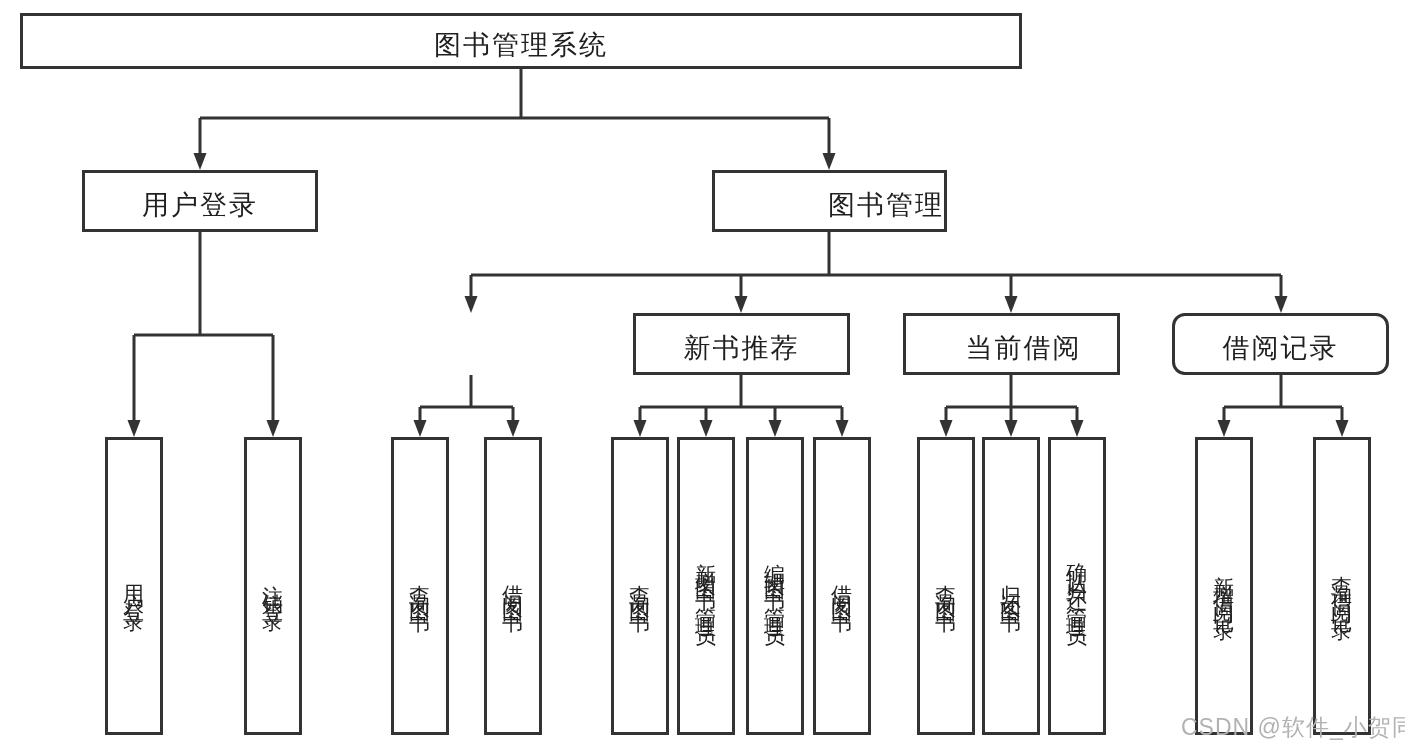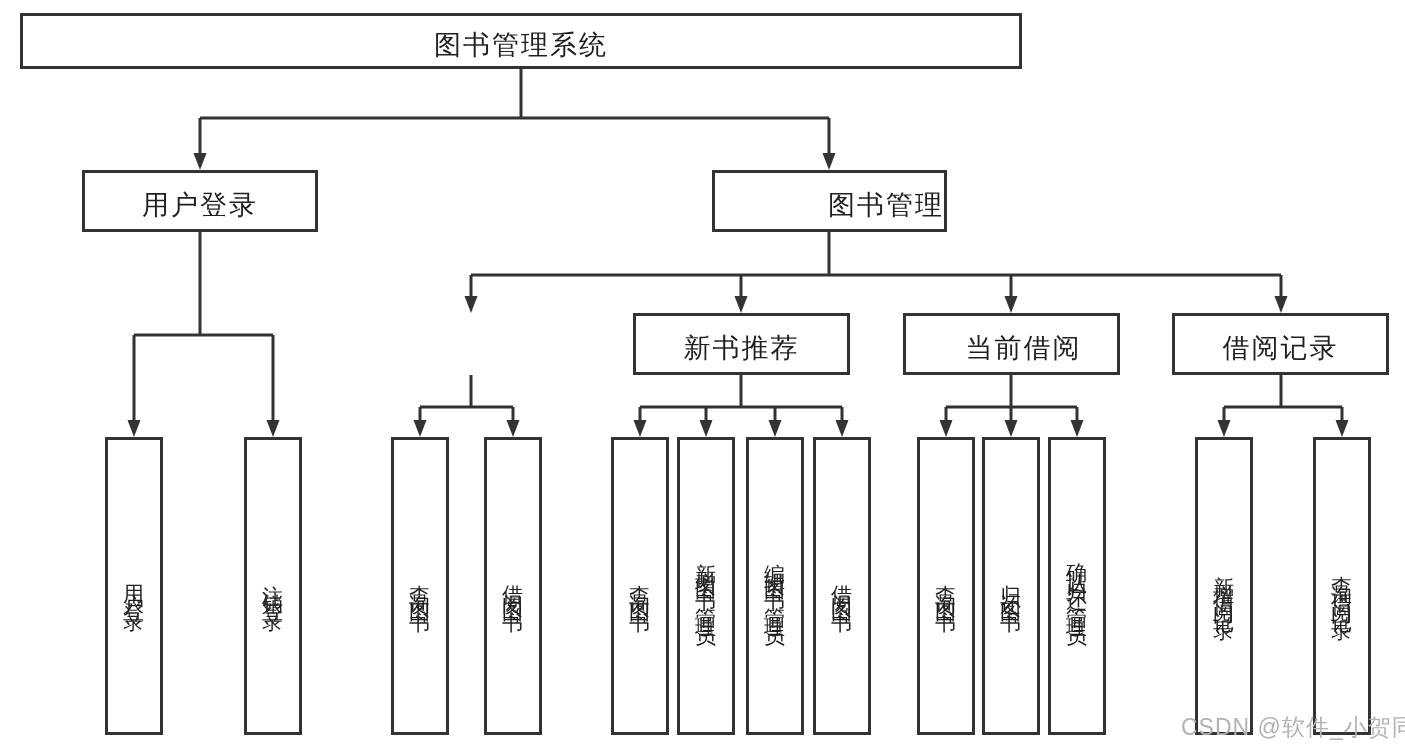--- a/index.html
+++ b/index.html
@@ -102,21 +102,21 @@
   <div class="node hnode" style="left:712px; top:170px; width:235px; height:62px;justify-content:flex-end;">
     <span class="lbl">图书管理</span>
   </div>
 
   <div class="node hnode" style="left:633px; top:313px; width:217px; height:62px;">
     <span class="lbl">新书推荐</span>
   </div>
   <div class="node hnode" style="left:903px; top:313px; width:217px; height:62px;padding-left:24px;">
     <span class="lbl">当前借阅</span>
   </div>
-  <div class="node hnode" style="left:1172px; top:313px; width:217px; height:62px;">
+  <div class="node hnode" style="left:1172px; top:313px; width:217px; height:62px;border-radius:13px;">
     <span class="lbl">借阅记录</span>
   </div>
 
   <div class="node vnode" style="left:105px; top:437px; width:58px; height:298px;">
     <span class="lbl">用户登录</span>
   </div>
   <div class="node vnode" style="left:244px; top:437px; width:58px; height:298px;">
     <span class="lbl">注销登录</span>
   </div>
 

